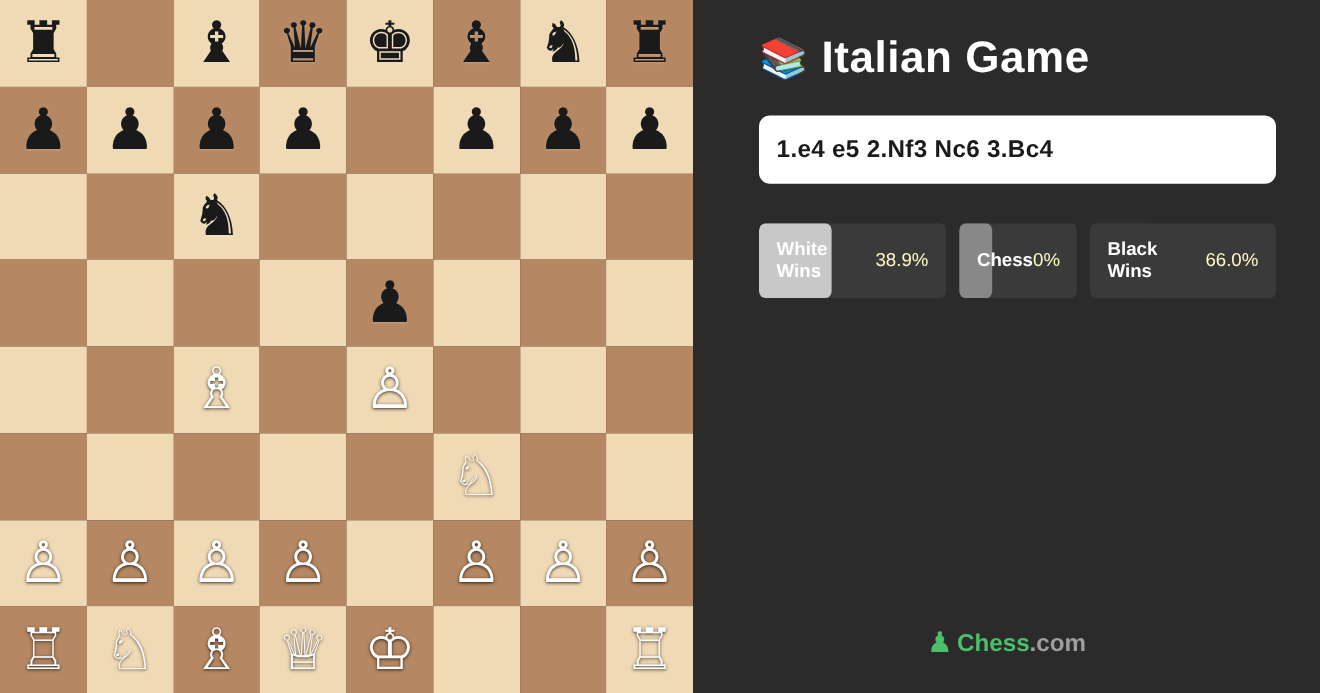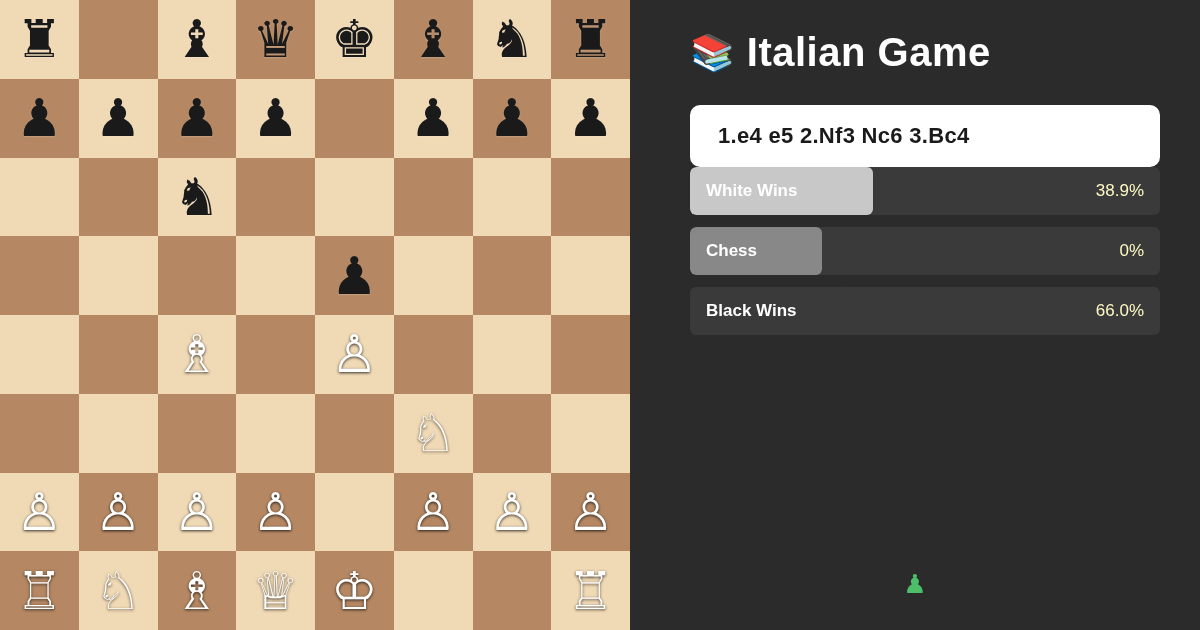--- a/index.html
+++ b/index.html
@@ -67,38 +67,39 @@
     .opening-title {
       color: #ffffff;
       font-size: 40px;
       font-weight: 700;
       letter-spacing: 0.5px;
     }
 
     .moves-box {
       background: #ffffff;
       border-radius: 10px;
-      padding: 18px 28px;
+      padding: 18px 16px;
+      margin-bottom: 36px;
       align-self: stretch;
       margin-left: 20px;
       margin-right: 0px;
     }
 
     .moves-text {
       color: #1a1a1a;
       font-size: 22px;
       font-weight: 600;
       letter-spacing: 0.3px;
     }
 
     .stats-container {
       align-self: stretch;
       margin-left: 20px;
       display: flex;
-      flex-direction: column;
+      flex-direction: row;
       gap: 12px;
     }
 
     .stat-row {
       background: #3a3a3a;
       border-radius: 6px;
       padding: 14px 16px;
       display: flex;
       align-items: center;
       justify-content: space-between;
@@ -253,14 +254,17 @@
       </div>
       <div class="stat-row">
         <div class="stat-bar stat-bar-black" style="width: 33.1%;"></div>
         <span class="stat-label">Black Wins</span>
         <span class="stat-pct">66.0%</span>
       </div>
     </div>
 
   <div class="chess-logo">
     <span class="chess-logo-icon" style="color:#4dbe6a;">♟</span>
+    <span class="chess-logo-text">
+      <span class="chess-white">Chess</span><span class="chess-gray">.com</span>
+    </span>
   </div>
 </div>
 
 </body></html>

